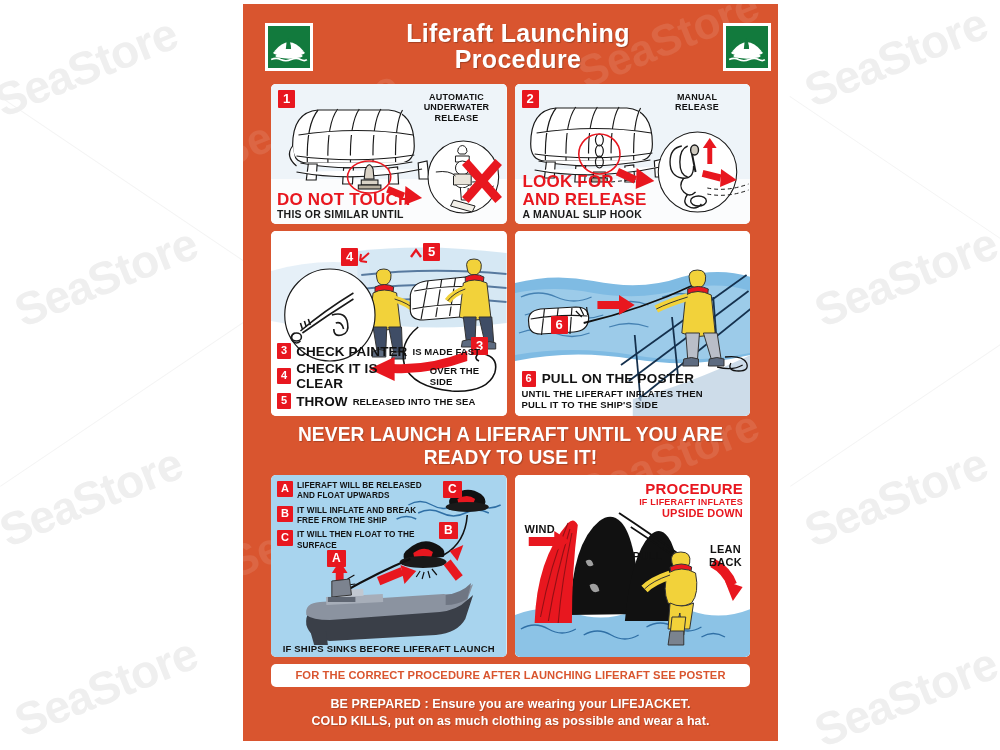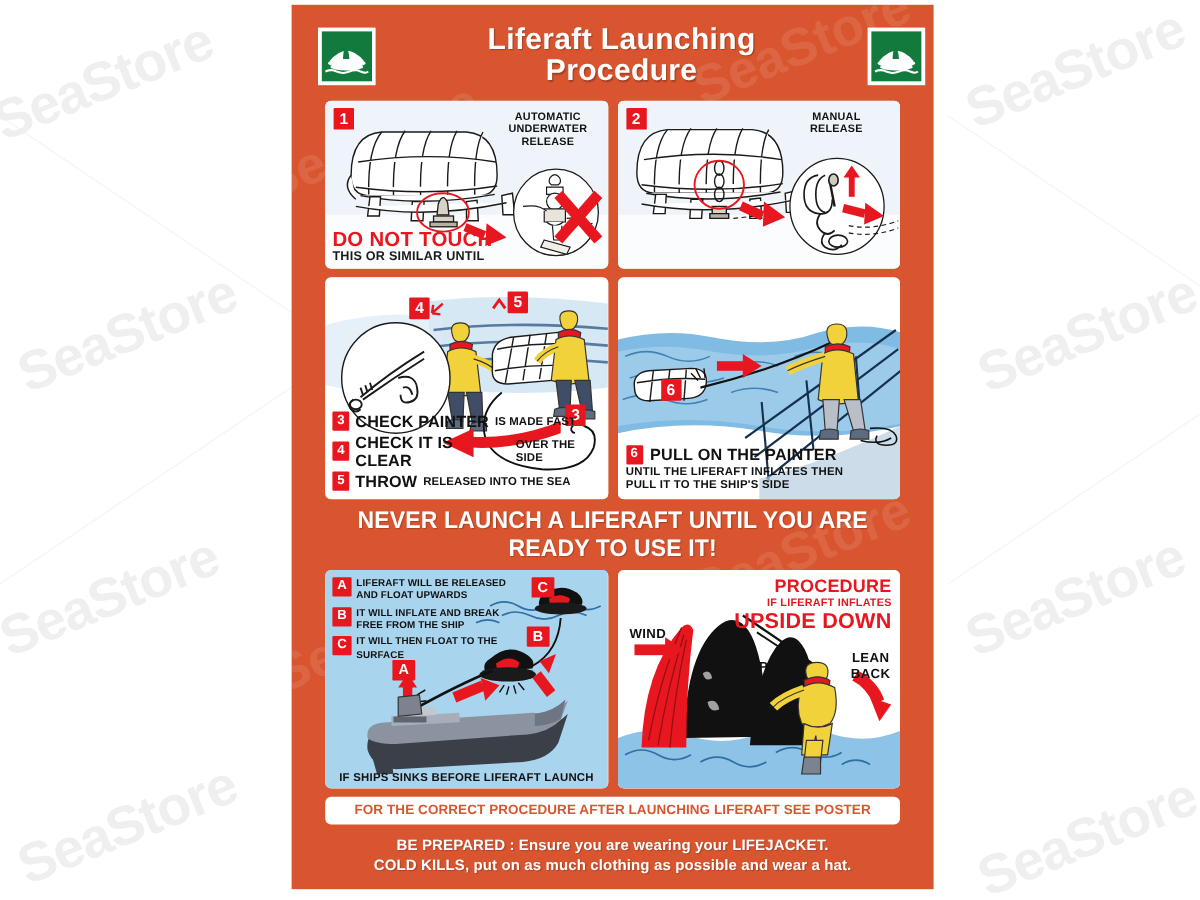--- a/index.html
+++ b/index.html
@@ -98,21 +98,21 @@
   .abctxt{font-weight:bold;font-size:8.2px;color:#111;line-height:1.26;letter-spacing:.1px;}
 
   .autorel{position:absolute;left:0;right:0;bottom:3px;text-align:center;}
   .autorel .l1{color:#e8171f;font-weight:bold;font-size:15.5px;letter-spacing:.2px;}
   .autorel .l2{color:#111;font-weight:bold;font-size:9.5px;letter-spacing:.2px;margin-top:0px;}
 
   
   .udhead{position:absolute;right:7px;top:5px;text-align:right;}
   .udhead .l1{color:#e8171f;font-weight:bold;font-size:15px;letter-spacing:.2px;}
   .udhead .l2{color:#e8171f;font-weight:bold;font-size:9px;letter-spacing:.2px;}
-  .udhead .l3{color:#e8171f;font-weight:bold;font-size:18px;letter-spacing:.2px;}
+  .udhead .l3{color:#e8171f;font-weight:bold;font-size:11px;letter-spacing:.2px;}
   .udlbl{position:absolute;font-weight:bold;color:#111;font-size:11px;line-height:1.15;letter-spacing:.3px;}
 
   
   .footbox{
     margin:0 28px;background:#fff;border-radius:5px;text-align:center;
     padding:5px 6px 6px 6px;box-sizing:border-box;
   }
   .footbox .f1{color:#d9552f;font-weight:bold;font-size:11.2px;letter-spacing:.1px;}
   .footbox .f2{color:#d9552f;font-weight:bold;font-size:15px;letter-spacing:.2px;margin-top:0px;}
   .bottomtxt{
@@ -306,20 +306,25 @@
             </g>
             <path d="M196 104 q20 4 42 -4" stroke="#1a1a1a" stroke-width="1" stroke-dasharray="4 3" fill="none"></path>
             <path d="M196 110 q20 4 42 -4" stroke="#1a1a1a" stroke-width="1" stroke-dasharray="4 3" fill="none"></path>
           </svg>
         </div>
         <div class="numbadge" style="left:7px;top:6px;">2</div>
         <div class="cap-side" style="right:18px;top:8px;width:70px;">
           <div>MANUAL</div>
           <div>RELEASE</div>
         </div>
+        <div class="cap" style="left:8px;">
+          <div class="cap-red">LOOK FOR</div>
+          <div class="cap-red">AND RELEASE</div>
+          <div class="cap-blk">A MANUAL SLIP HOOK</div>
+        </div>
       </div>
     </div>
 
     <div class="row r2">
 
       <div class="panel">
         <div class="panel-art">
           <svg viewBox="0 0 240 185" preserveAspectRatio="none">
             <rect width="240" height="185" fill="#ffffff"></rect>
 
@@ -476,21 +481,21 @@
             <g stroke="#111" stroke-width="1.3" fill="none">
               <path d="M214 126 q18 -2 22 6 q3 8 -8 8 q-12 0 -8 -8"></path>
               <path d="M206 136 q16 4 26 -2"></path>
             </g>
           </svg>
         </div>
         <div class="numbadge" style="left:36px;top:85px;">6</div>
         <div class="p6cap">
           <div class="p6row">
             <span class="letbadge">6</span>
-            <span class="p6head">PULL ON THE PAINTER</span>
+            <span class="p6head">PULL ON THE POSTER</span>
           </div>
           <div class="p6sub">UNTIL THE LIFERAFT INFLATES THEN</div>
           <div class="p6sub" style="margin-top:-1px;">PULL IT TO THE SHIP'S SIDE</div>
         </div>
       </div>
     </div>
 
     <div class="banner">NEVER LAUNCH A LIFERAFT UNTIL YOU ARE READY TO USE IT!</div>
 
     <div class="row r3">

